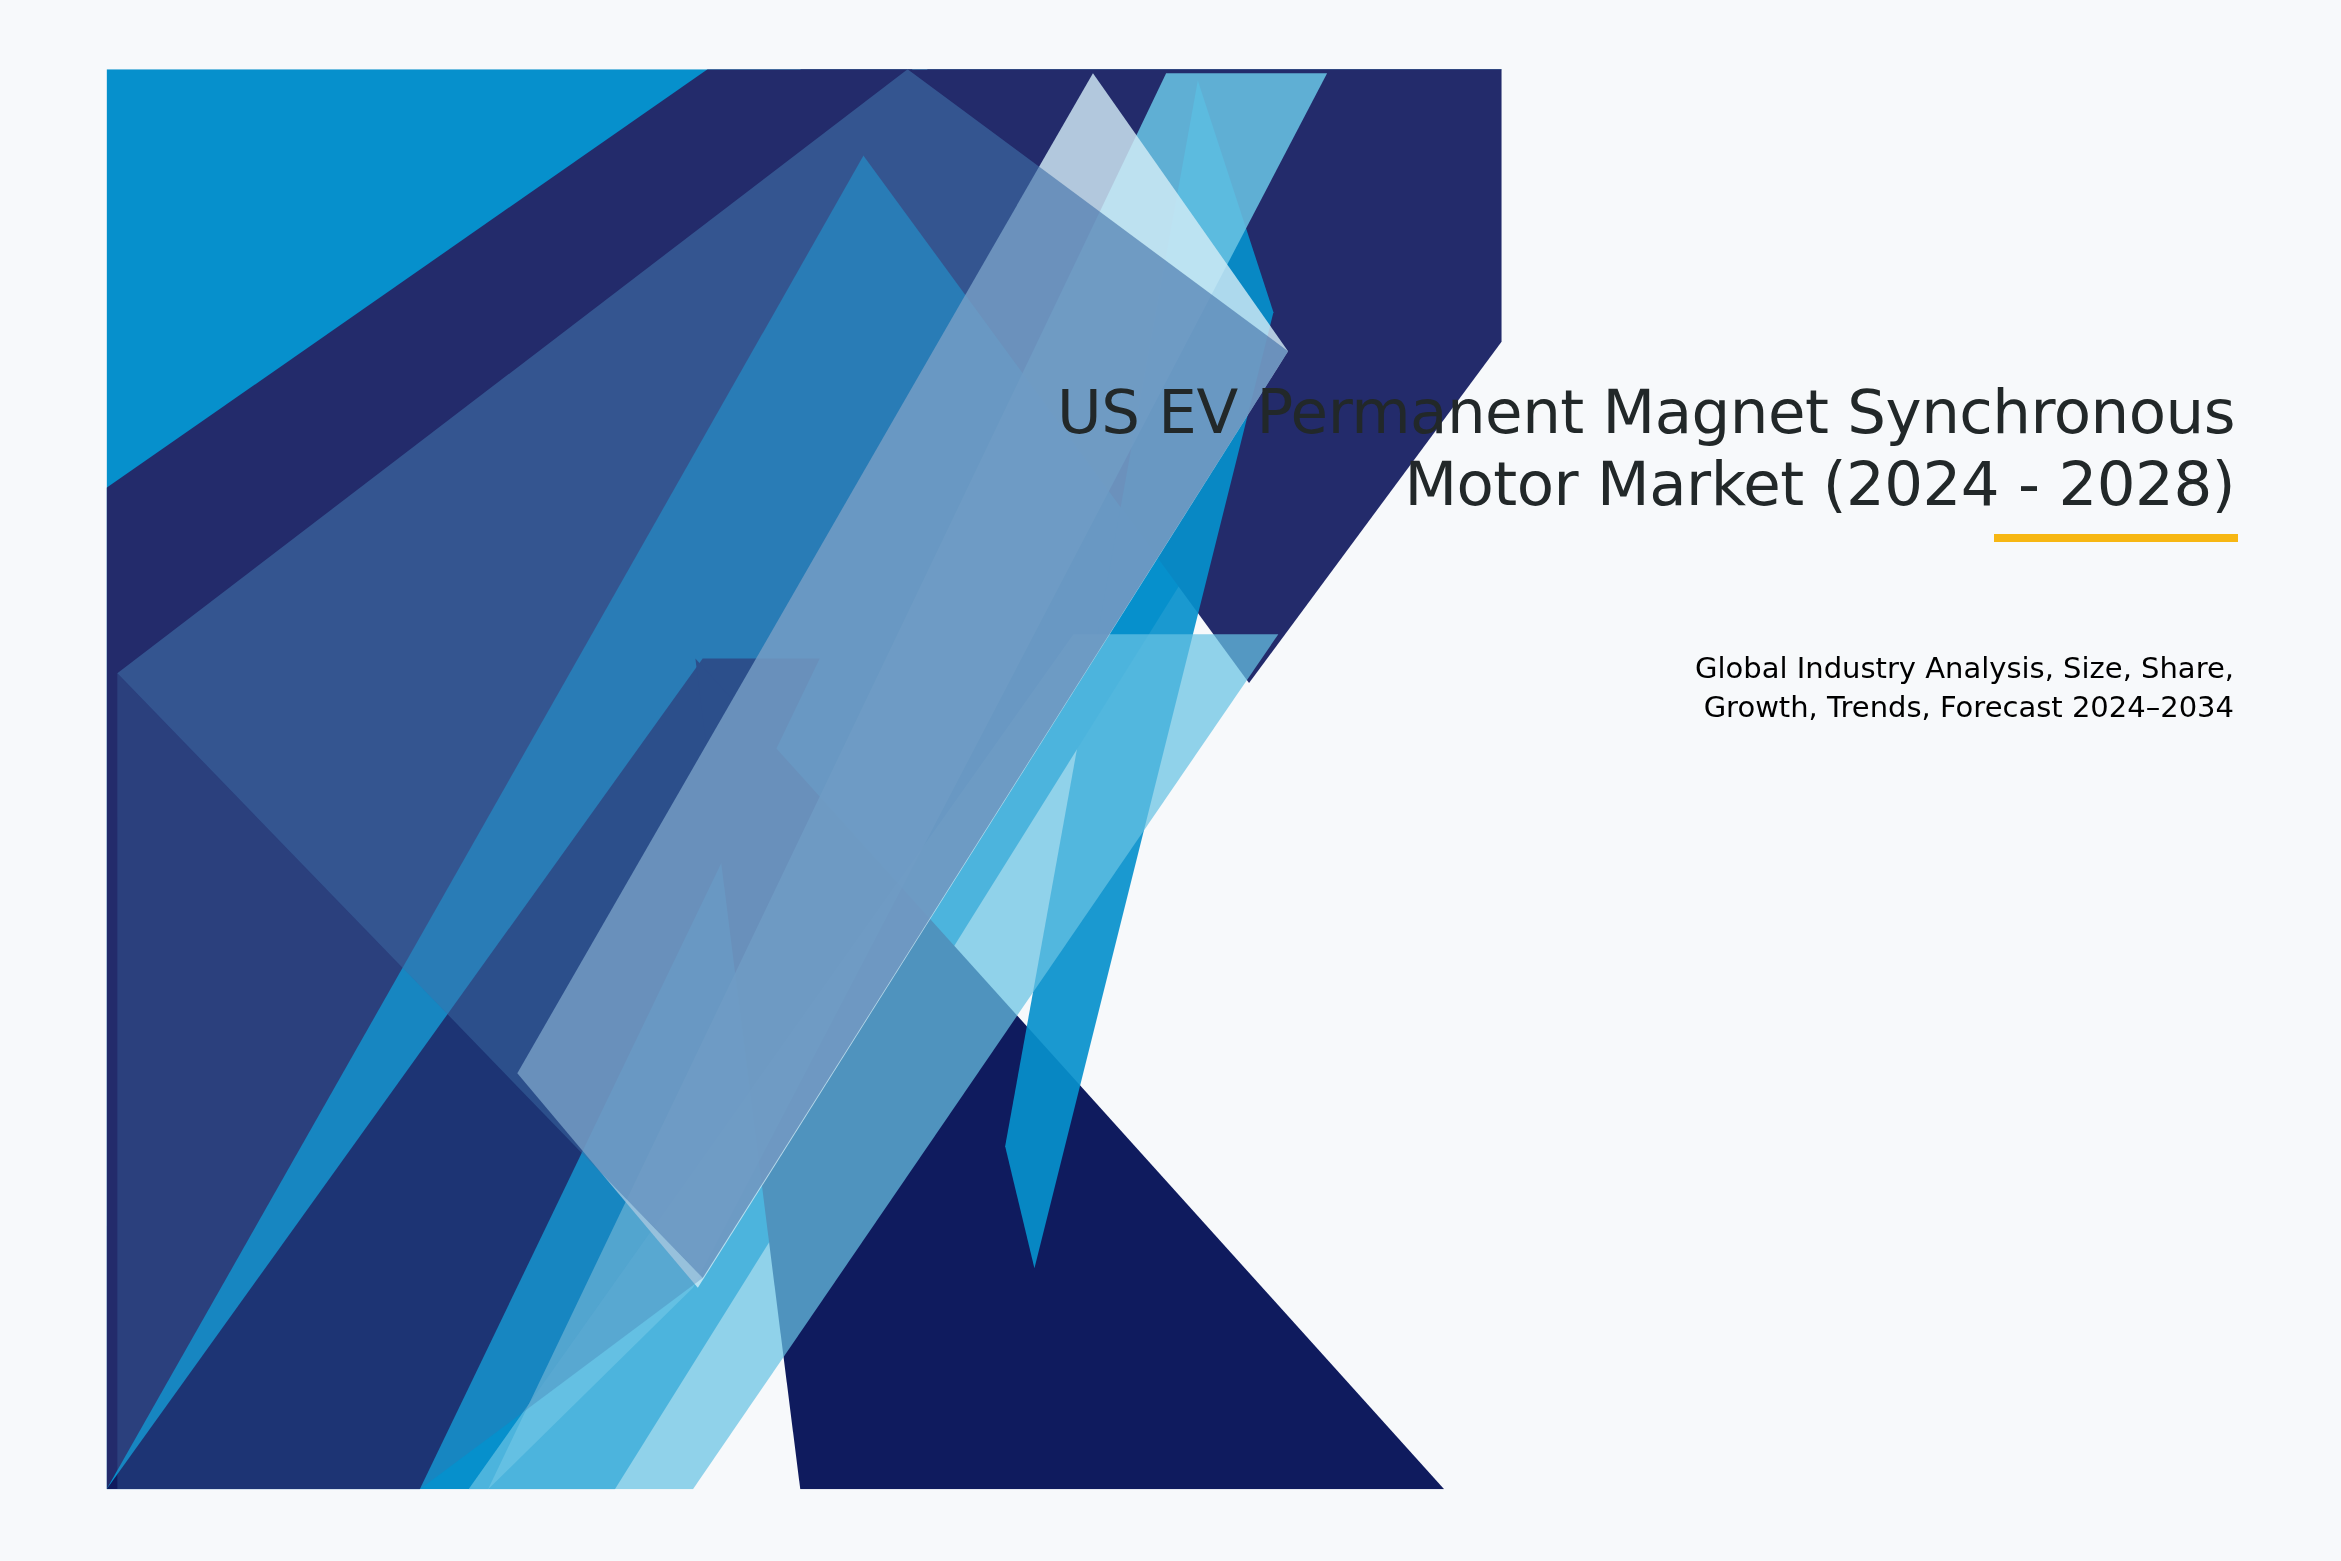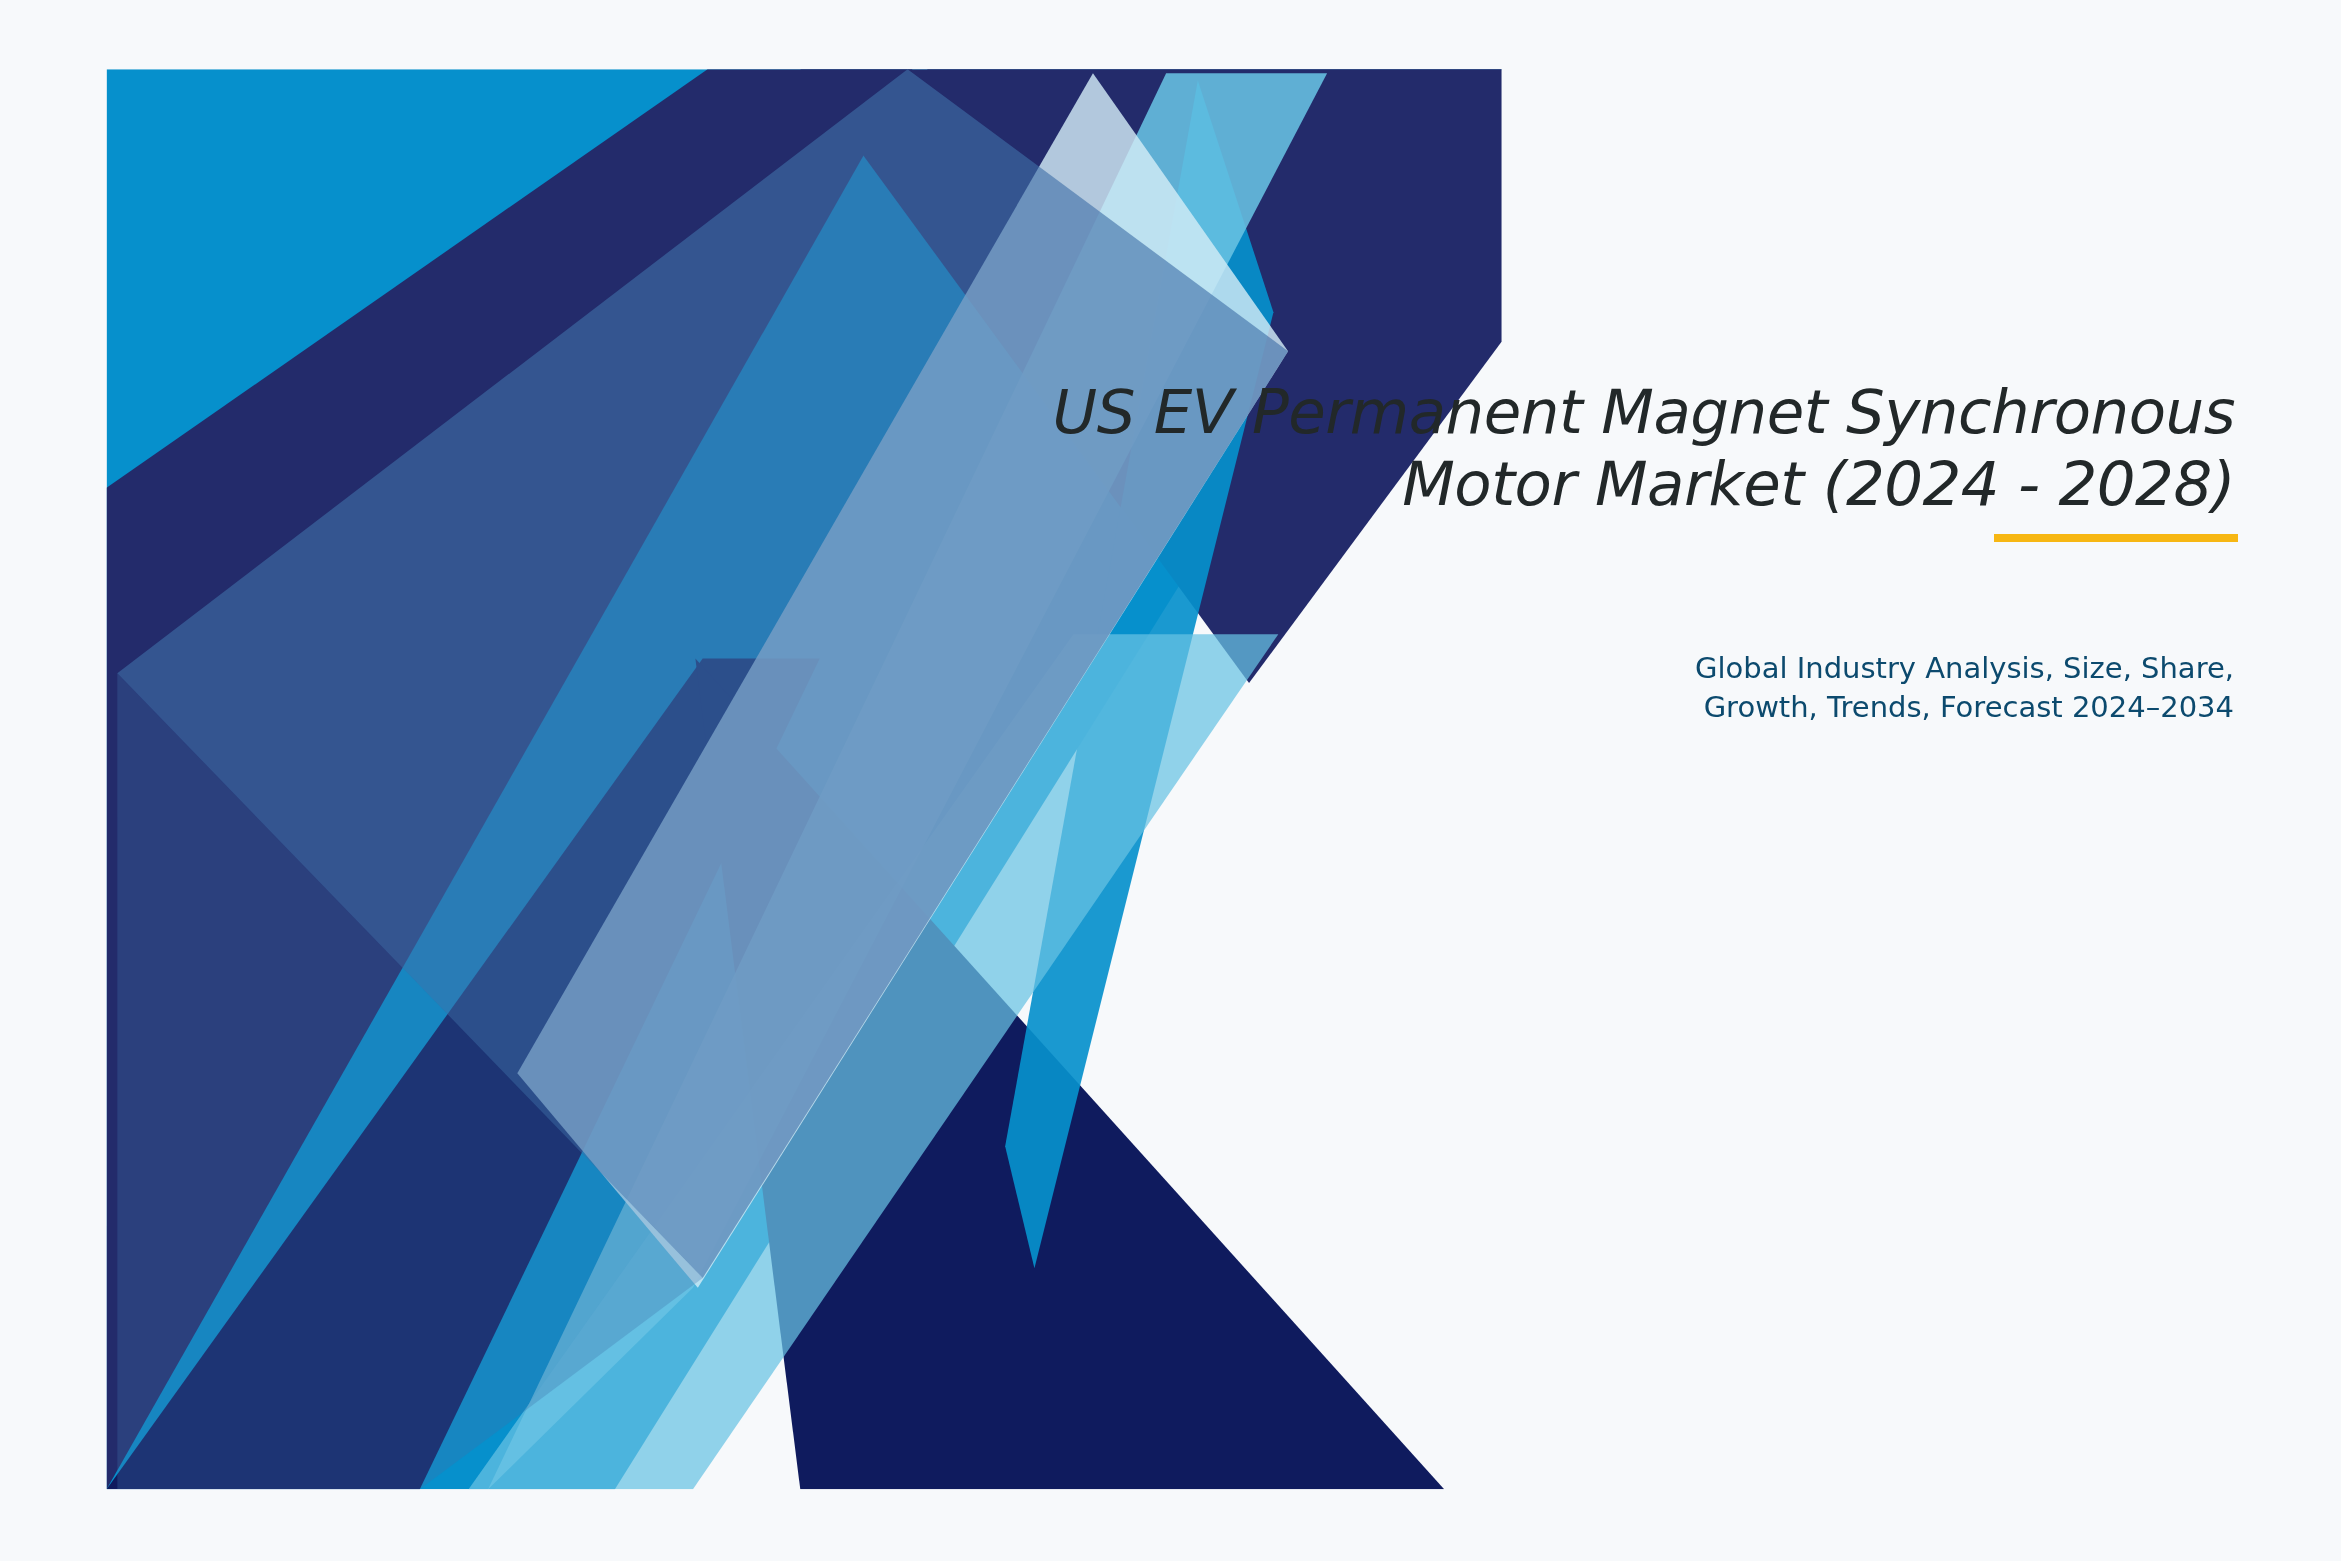--- a/index.html
+++ b/index.html
@@ -35,21 +35,20 @@
     height: 1561px;
   }
 
   
   #text-block {
     position: absolute;
     left: 732px;
     top: 376px;
     width: 1503px;
     text-align: right;
-    font-style: italic;
   }
 
   #page-title {
     margin: 0;
     font-family: "DejaVu Sans", sans-serif;
     font-weight: 400;
     font-size: 61px;
     line-height: 1.18;
     color: #222829;
     letter-spacing: -0.5px;
@@ -71,21 +70,21 @@
     position: absolute;
     left: 1405px;
     top: 649px;
     width: 829px;
     margin: 0;
     text-align: right;
     font-family: "DejaVu Sans", sans-serif;
     font-weight: 400;
     font-size: 29px;
     line-height: 1.33;
-    color: #0c4a6e;
+    color: #000000;
     z-index: 3;
   }
 </style>
 </head>
 <body>
 
 <div id="cover">
 
   <div id="artwork">
     <svg viewBox="0 0 4800 3200" xmlns="http://www.w3.org/2000/svg" aria-hidden="true">

